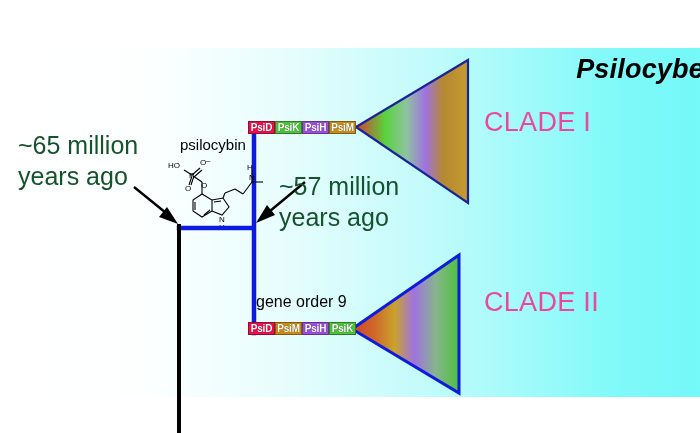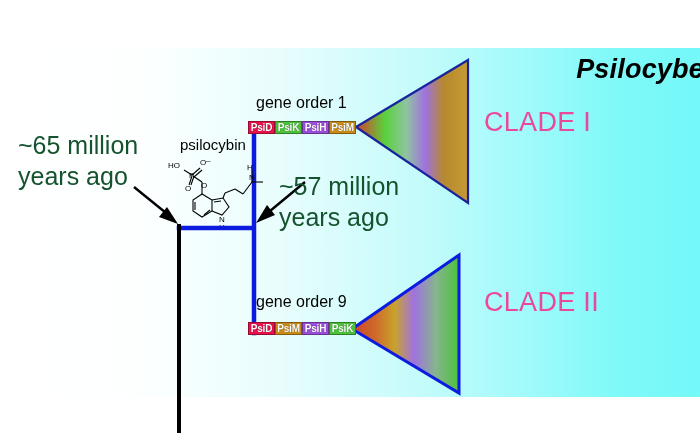--- a/index.html
+++ b/index.html
@@ -120,21 +120,20 @@
   <div class="time-label time-65">
     <div>~65 million</div>
     <div>years ago</div>
   </div>
   <div class="time-label time-57">
     <div>~57 million</div>
     <div>years ago</div>
   </div>
 
 
-  <div class="gene-order-caption go1">gene order 1</div>
   <div class="gene-order-caption go2">gene order 9</div>
 
   <div class="gene-strip gs1">
       <div class="gene-box" style="background: rgb(232, 17, 75); width: 27px;">PsiD</div>
       <div class="gene-box" style="background: rgb(76, 194, 58); width: 27px;">PsiK</div>
       <div class="gene-box" style="background: rgb(155, 77, 219); width: 27px;">PsiH</div>
       <div class="gene-box" style="background: rgb(201, 140, 24); width: 27px;">PsiM</div>
     </div>
   <div class="gene-strip gs2">
       <div class="gene-box" style="background: rgb(232, 17, 75); width: 27px;">PsiD</div>

